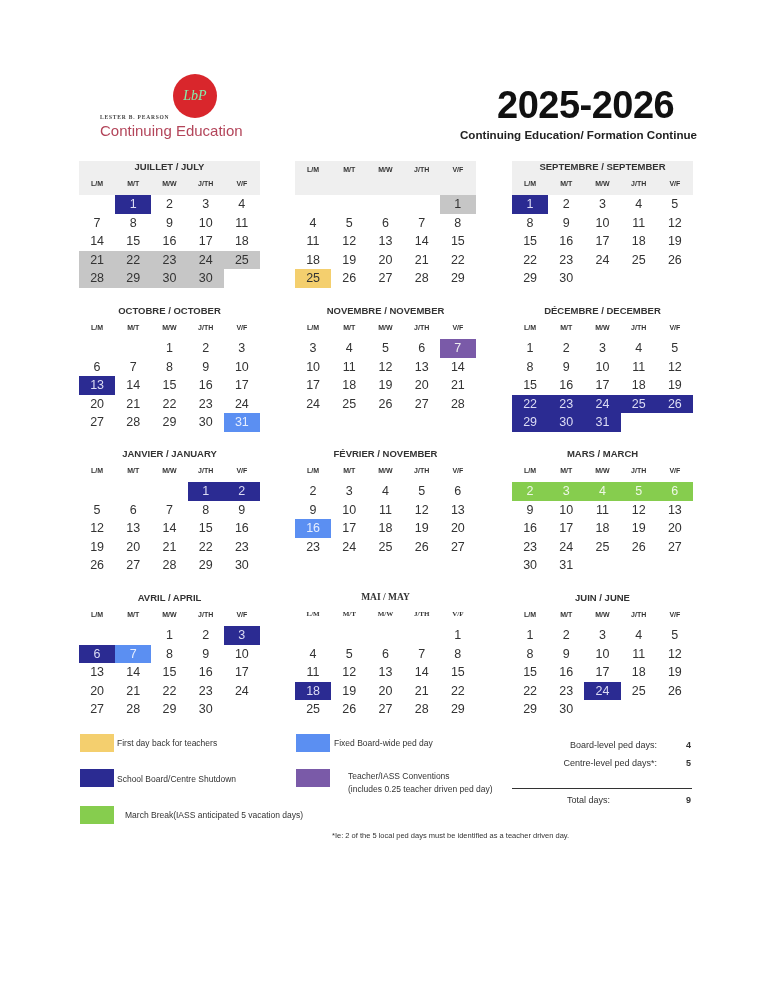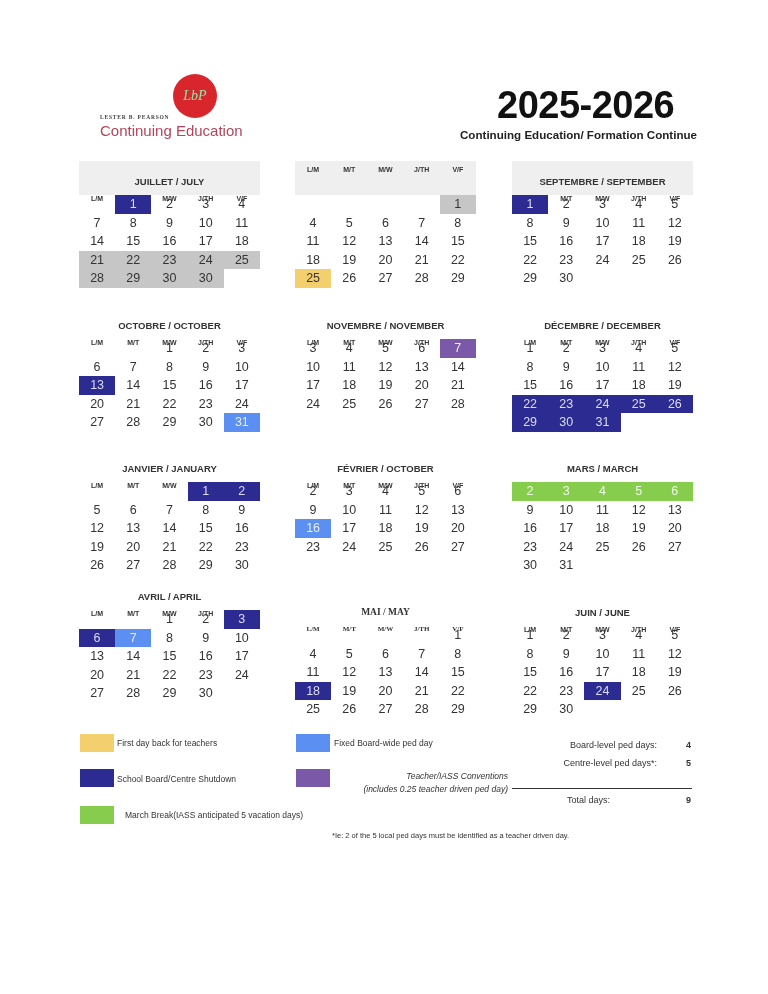--- a/index.html
+++ b/index.html
@@ -9,21 +9,21 @@
   .logo-circle { position:absolute; left:78px; top:4px; width:44px; height:44px; border-radius:50%;
                  background:#d9262c; color:#86efac; font-family:"Liberation Serif", serif; font-size:14px;
                  display:flex; align-items:center; justify-content:center; font-style:italic; }
   .logo-small { position:absolute; left:5px; top:44px; font-family:"Liberation Serif", serif;
                 font-size:5.5px; letter-spacing:0.8px; color:#444; font-weight:bold; }
   .logo-name { position:absolute; left:5px; top:52px; font-size:15px; color:#b3455a; }
   .year { position:absolute; left:497px; top:84px; font-size:38px; font-weight:bold; color:#111; letter-spacing:-0.5px; }
   .subtitle { position:absolute; left:460px; top:128px; font-size:11.6px; font-weight:bold; color:#222; }
   .month { position:absolute; width:181px; }
   .month-header { background:#efefef; height:34px; }
-  .month-title { text-align:center; font-size:9.5px; font-weight:bold; color:#333; padding-top:15px; height:14px; }
+  .month-title { text-align:center; font-size:9.5px; font-weight:bold; color:#333; padding-top:0; height:14px; }
   .dow-row, .week { display:grid; grid-template-columns:repeat(5, 36.2px); }
   .dow { text-align:center; font-size:7px; font-weight:bold; color:#333; line-height:13px; padding-top:2px; }
   .week { height:18.5px; }
   .day { text-align:center; font-size:12.5px; line-height:18.5px; color:#333; }
   .hl-gray { background:#c6c6c6; }
   .hl-navy { background:#2b2b92; color:#dcdcf4; }
   .hl-blue { background:#5b8ff2; color:#e6eeff; }
   .hl-purple { background:#7a5aa8; color:#eee; }
   .hl-yellow { background:#f4cf6e; }
   .hl-green { background:#86cd4e; color:#eef8e6; }
@@ -362,21 +362,21 @@
       <div class="week">
         <div class="day">26</div>
         <div class="day">27</div>
         <div class="day">28</div>
         <div class="day">29</div>
         <div class="day">30</div>
       </div>
     </div>
     <div class="month" style="left: 295px; top: 448px;">
       <div class="month-header" style="background: transparent;">
-        <div class="month-title">FÉVRIER / OCTOBER</div>
+        <div class="month-title">FÉVRIER / NOVEMBER</div>
         <div class="dow-row">
           <div class="dow">L/M</div>
           <div class="dow">M/T</div>
           <div class="dow">M/W</div>
           <div class="dow">J/TH</div>
           <div class="dow">V/F</div>
         </div>
       </div>
       <div class="week">
         <div class="day">2</div>
@@ -447,21 +447,21 @@
         <div class="day">27</div>
       </div>
       <div class="week">
         <div class="day">30</div>
         <div class="day">31</div>
         <div class="day"></div>
         <div class="day"></div>
         <div class="day"></div>
       </div>
     </div>
-    <div class="month" style="left: 79px; top: 576px;">
+    <div class="month" style="left: 79px; top: 592px;">
       <div class="month-header" style="background: transparent;">
         <div class="month-title">AVRIL / APRIL</div>
         <div class="dow-row">
           <div class="dow">L/M</div>
           <div class="dow">M/T</div>
           <div class="dow">M/W</div>
           <div class="dow">J/TH</div>
           <div class="dow">V/F</div>
         </div>
       </div>
@@ -599,21 +599,21 @@
 
 <div class="legend-swatch hl-yellow" style="left:80px;top:734px;"></div>
 <div class="legend-label" style="left:117px;top:738px;">First day back for teachers</div>
 <div class="legend-swatch hl-navy" style="left:80px;top:769px;"></div>
 <div class="legend-label" style="left:117px;top:774px;">School Board/Centre Shutdown</div>
 <div class="legend-swatch hl-green" style="left:80px;top:806px;"></div>
 <div class="legend-label" style="left:125px;top:810px;">March Break(IASS anticipated 5 vacation days)</div>
 <div class="legend-swatch hl-blue" style="left:296px;top:734px;"></div>
 <div class="legend-label" style="left:334px;top:738px;">Fixed Board-wide ped day</div>
 <div class="legend-swatch hl-purple" style="left:296px;top:769px;"></div>
-<div class="legend-label" style="left:348px;top:771px;width:160px;text-align:right;font-style:italic;">
+<div class="legend-label" style="left:348px;top:771px;width:160px;text-align:left;">
   <div>Teacher/IASS Conventions</div>
   <div style="margin-top:3px;">(includes 0.25 teacher driven ped day)</div>
 </div>
 
 <div class="totals-label" style="left:520px;top:740px;width:137px;">Board-level ped days:</div>
 <div class="totals-value" style="left:686px;top:740px;">4</div>
 <div class="totals-label" style="left:520px;top:758px;width:137px;">Centre-level ped days*:</div>
 <div class="totals-value" style="left:686px;top:758px;">5</div>
 <div class="rule"></div>
 <div class="totals-label" style="left:520px;top:795px;width:137px;text-align:center;">Total days:</div>

